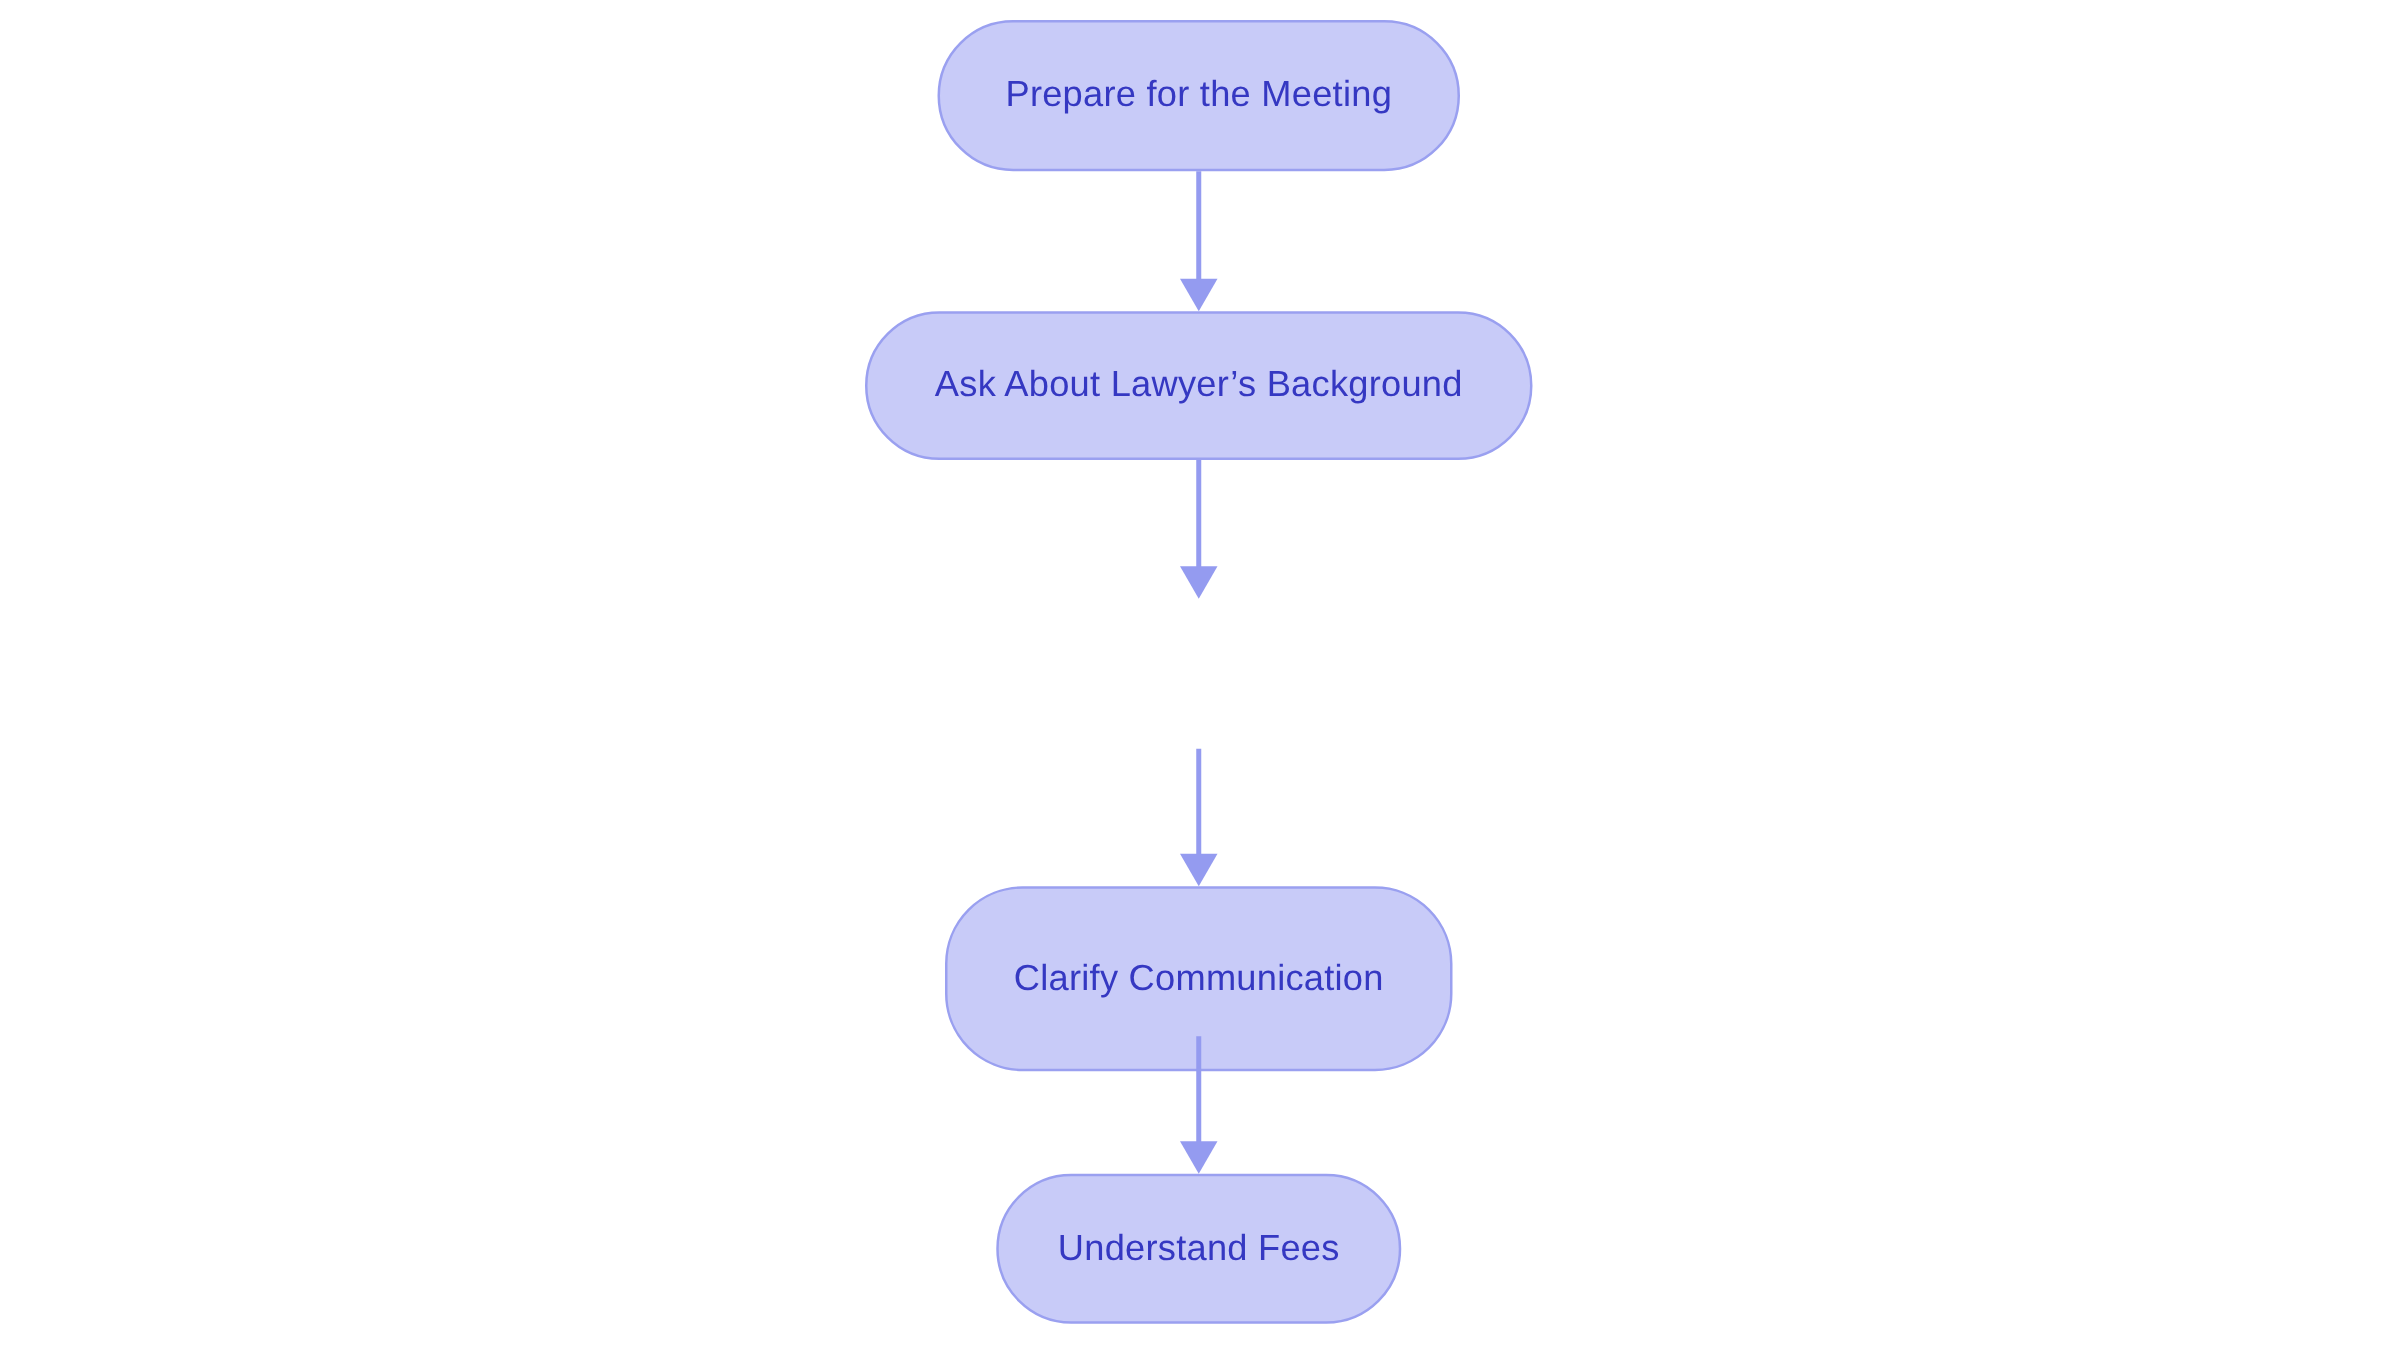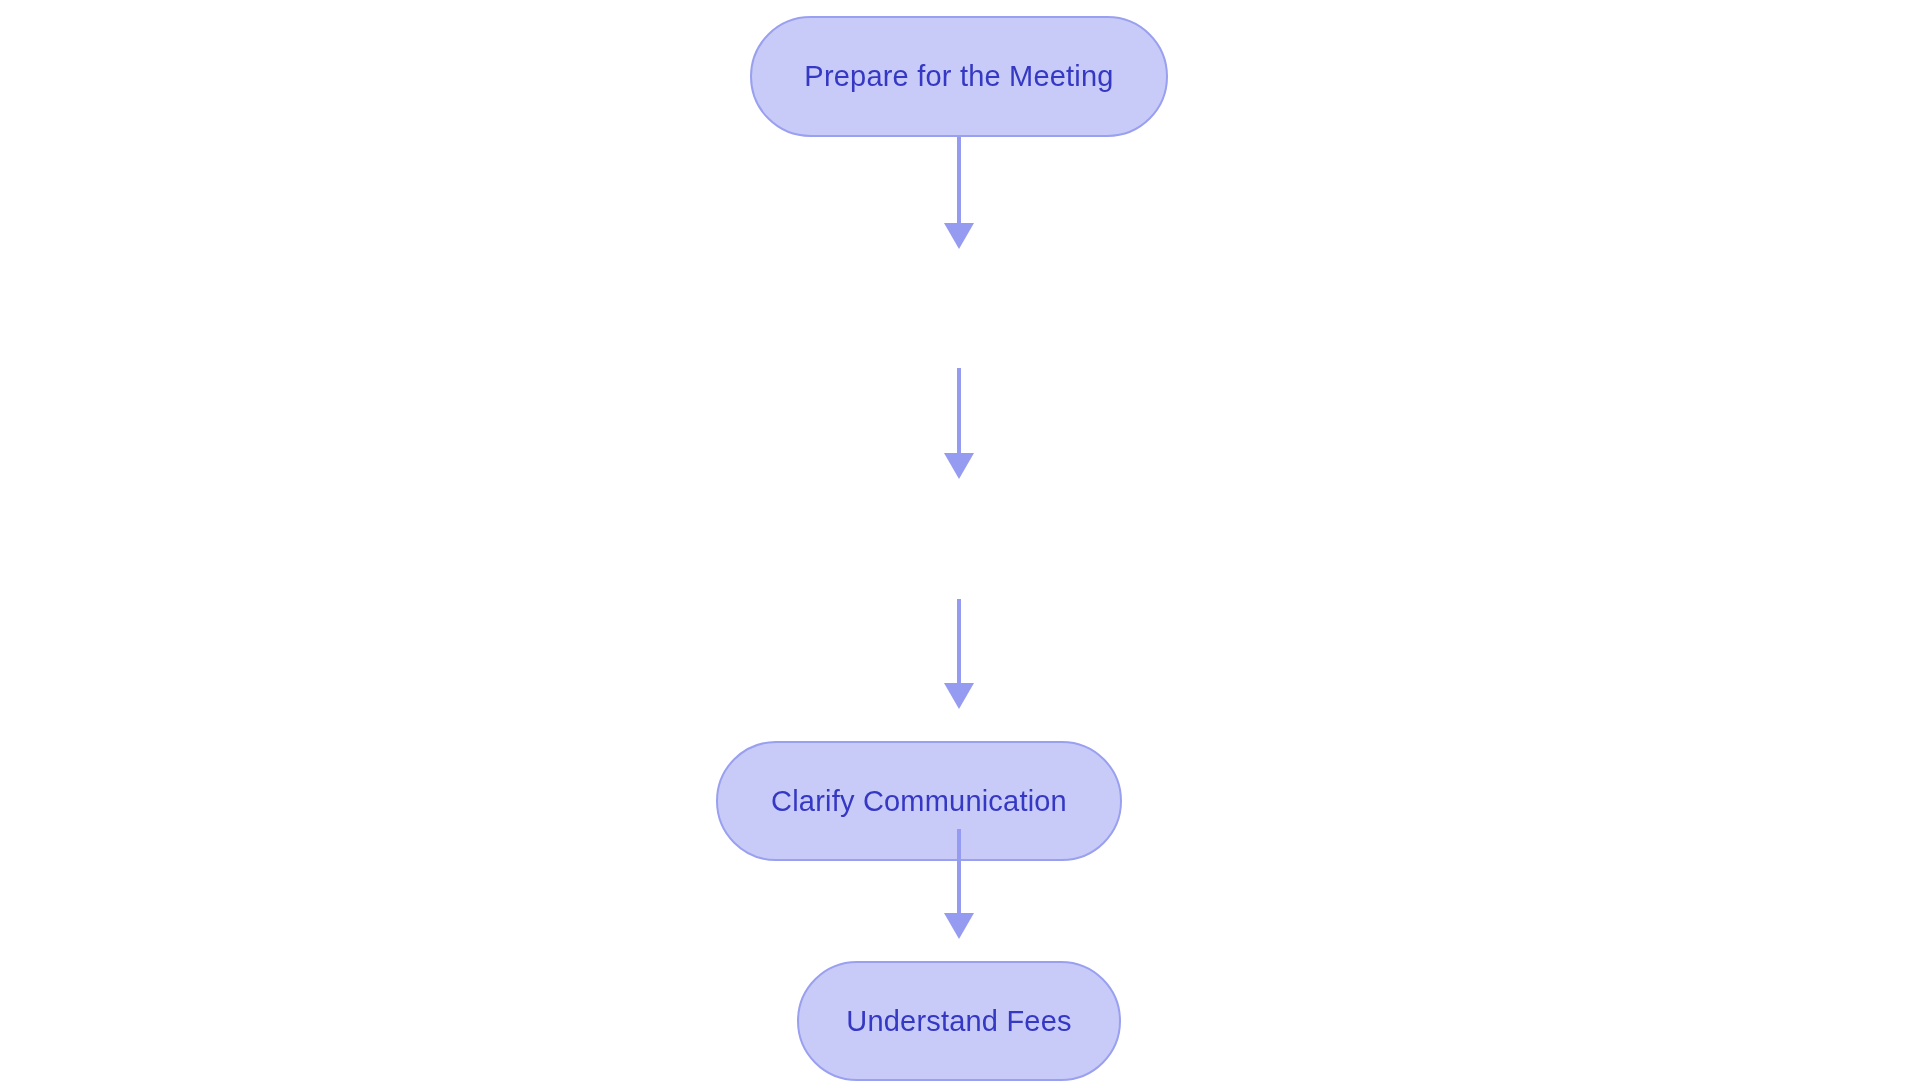--- a/index.html
+++ b/index.html
@@ -33,22 +33,22 @@
     justify-content: center;
     color: var(--text_color);
     font-size: 29px;
     font-weight: 400;
     letter-spacing: 0.2px;
     text-align: center;
   }
   .node-1 { left: 750px; top: 16px;  width: 418px; height: 121px; }
   .node-2 { left: 692px; top: 249px; width: 534px; height: 119px; }
   .node-3 { left: 797px; top: 479px; width: 325px; height: 120px; }
-  .node-4 { left: 716px; top: 709px; width: 406px; height: 120px; margin-top: 32px; }
-  .node-5 { left: 797px; top: 939px; width: 324px; height: 120px; margin-top: 22px; }
+  .node-4 { left: 756px; top: 709px; width: 406px; height: 148px; }
+  .node-5 { left: 797px; top: 939px; width: 324px; height: 120px; }
 
   .arrow {
     position: absolute;
     left: 943px;
     width: 32px;
   }
   .arrow-1 { top: 137px; height: 112px; }
   .arrow-2 { top: 368px; height: 111px; }
   .arrow-3 { top: 599px; height: 110px; }
   .arrow-4 { top: 829px; height: 110px; }
@@ -78,20 +78,23 @@
 
   <div class="node node-1">
     <span>Prepare for the Meeting</span>
   </div>
 
   <div class="arrow arrow-1">
     <div class="shaft"></div>
     <div class="head"></div>
   </div>
 
+  <div class="node node-2">
+    <span>Ask About Lawyer’s Background</span>
+  </div>
 
   <div class="arrow arrow-2">
     <div class="shaft"></div>
     <div class="head"></div>
   </div>
 
 
   <div class="arrow arrow-3">
     <div class="shaft"></div>
     <div class="head"></div>

